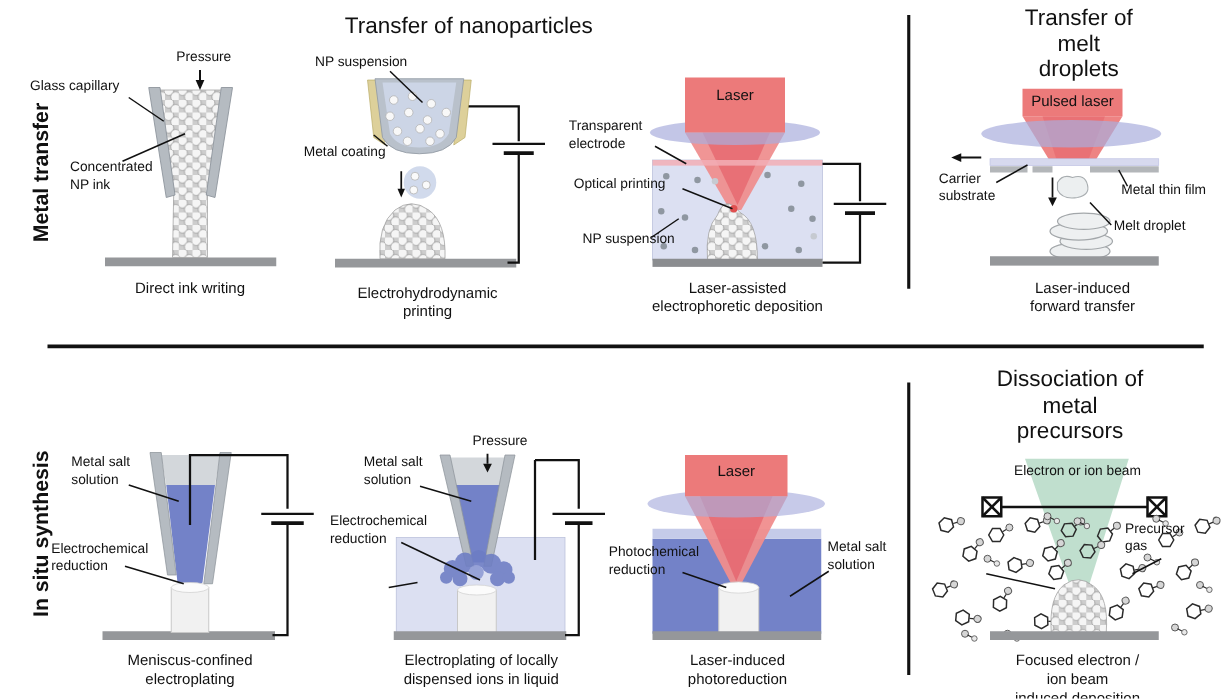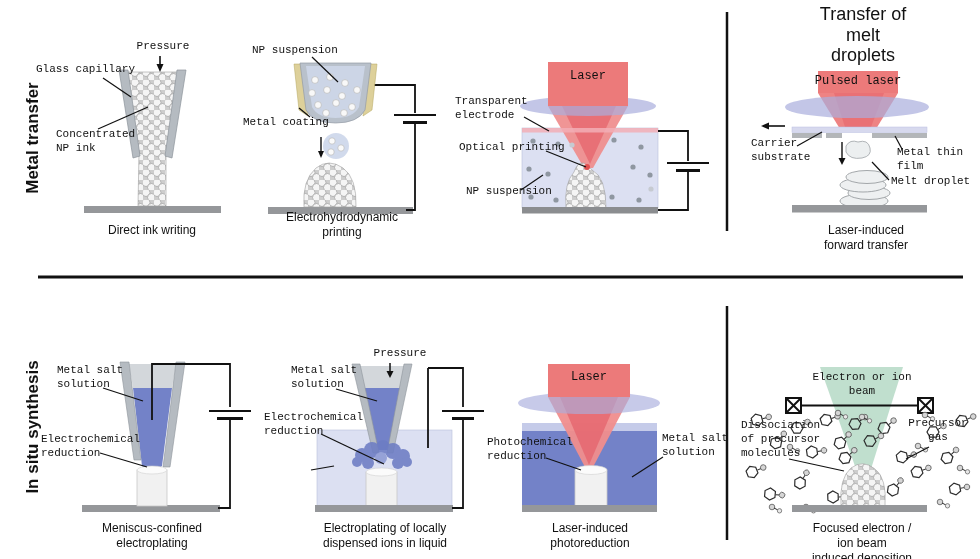--- a/index.html
+++ b/index.html
@@ -1,28 +1,28 @@
 <!DOCTYPE html>
 <html style="--laser-red: #ec7a7a; --lens-violet: #a9aedd; --solution-blue: #7382c8; --bath-lavender: #dce0f2; --beam-green: #b9dcc9; --metal-coating-tan: #ddd09a; --substrate-gray: #95979a;"><head>
 <meta charset="utf-8">
 <style>
   html,body{margin:0;padding:0;background:#fff;}
   .canvas{position:relative;width:980px;height:559px;background:#fff;overflow:hidden;
           font-family:"Liberation Sans","DejaVu Sans",sans-serif;color:#111;}
   .canvas svg{position:absolute;left:0;top:0;}
-  .lbl{position:absolute;font-size:11px;line-height:1.25;white-space:pre-line;font-family:Liberation Mono, monospace;}
+  .lbl{position:absolute;font-size:11px;line-height:1.25;white-space:pre-line;}
   .cap{position:absolute;font-size:12px;line-height:1.25;white-space:pre-line;
        text-align:center;transform:translateX(-50%);}
   .hd{position:absolute;font-size:18px;line-height:1.15;white-space:pre-line;
       text-align:center;transform:translateX(-50%);}
   .ctr{transform:translateX(-50%);text-align:center;}
   .rot{position:absolute;font-size:17px;font-weight:bold;white-space:nowrap;
        transform:translate(-50%,-50%) rotate(-90deg);}
   .onlaser{font-size:12px;}
-  .rt{text-align:center;}
+  .rt{text-align:left;}
 </style>
 </head>
 <body>
 
 <div class="canvas">
 
 <svg width="980" height="559" viewBox="0 0 980 559">
   <defs>
     <pattern id="np" width="11" height="10" patternUnits="userSpaceOnUse">
       <rect width="11" height="10" fill="#cdcdcd"></rect>
@@ -297,39 +297,44 @@
     <path d="M841,506 Q839,478 851,468 Q863,459 875,469 Q887,478 885,506 Z" fill="url(#np)" stroke="#9f9f9f" stroke-width="0.6"></path>
     <rect x="792" y="505" width="135" height="7" style="fill:var(--substrate-gray)"></rect>
     <line x1="789" y1="459" x2="844" y2="471" stroke="#111" stroke-width="1.2"></line>
     <line x1="929" y1="447" x2="906" y2="459" stroke="#111" stroke-width="1.2"></line>
   </g>
 </svg>
 
 <div class="rot" style="left:33px;top:138px">Metal transfer</div>
 <div class="rot" style="left:33px;top:427px">In situ synthesis</div>
 
+<div class="hd" style="left:375px;top:10px">Transfer of nanoparticles</div>
 <div class="hd" style="left:863px;top:4px">Transfer of melt
 droplets</div>
+<div class="hd" style="left:856px;top:293px">Dissociation of
+metal precursors</div>
 
 <div class="cap" style="left:152px;top:223px">Direct ink writing</div>
-<div class="cap" style="left:342px;top:210px">Electrohydrodynamic
+<div class="cap" style="left:342px;top:227px">Electrohydrodynamic
 printing</div>
+<div class="cap" style="left:590px;top:223px">Laser-assisted
+electrophoretic deposition</div>
 <div class="cap" style="left:866px;top:223px">Laser-induced
 forward transfer</div>
 <div class="cap" style="left:152px;top:521px">Meniscus-confined
 electroplating</div>
 <div class="cap" style="left:385px;top:521px">Electroplating of locally
 dispensed ions in liquid</div>
 <div class="cap" style="left:590px;top:521px">Laser-induced
 photoreduction</div>
 <div class="cap" style="left:862px;top:521px">Focused electron / ion beam
 induced deposition</div>
 
 <div class="lbl ctr" style="left:163px;top:40px">Pressure</div>
-<div class="lbl" style="left:36px;top:63px">Glass capillary</div>
+<div class="lbl" style="left:24px;top:63px">Glass capillary</div>
 <div class="lbl" style="left:56px;top:128px">Concentrated
 NP ink</div>
 
 <div class="lbl" style="left:252px;top:44px">NP suspension</div>
 <div class="lbl" style="left:243px;top:116px">Metal coating</div>
 
 <div class="lbl ctr onlaser" style="left:588px;top:69px">Laser</div>
 <div class="lbl" style="left:455px;top:95px">Transparent
 electrode</div>
 <div class="lbl" style="left:459px;top:141px">Optical printing</div>
@@ -352,19 +357,16 @@
 <div class="lbl" style="left:264px;top:411px">Electrochemical
 reduction</div>
 
 <div class="lbl ctr onlaser" style="left:589px;top:370px">Laser</div>
 <div class="lbl" style="left:487px;top:436px">Photochemical
 reduction</div>
 <div class="lbl" style="left:662px;top:432px">Metal salt
 solution</div>
 
 <div class="lbl ctr" style="left:862px;top:371px">Electron or ion beam</div>
-<div class="lbl" style="left:741px;top:419px">Dissociation
-of precursor
-molecules</div>
 <div class="lbl rt" style="left:900px;top:417px;width:76px">Precursor
 gas</div>
 
 </div>
 
 </body></html>

